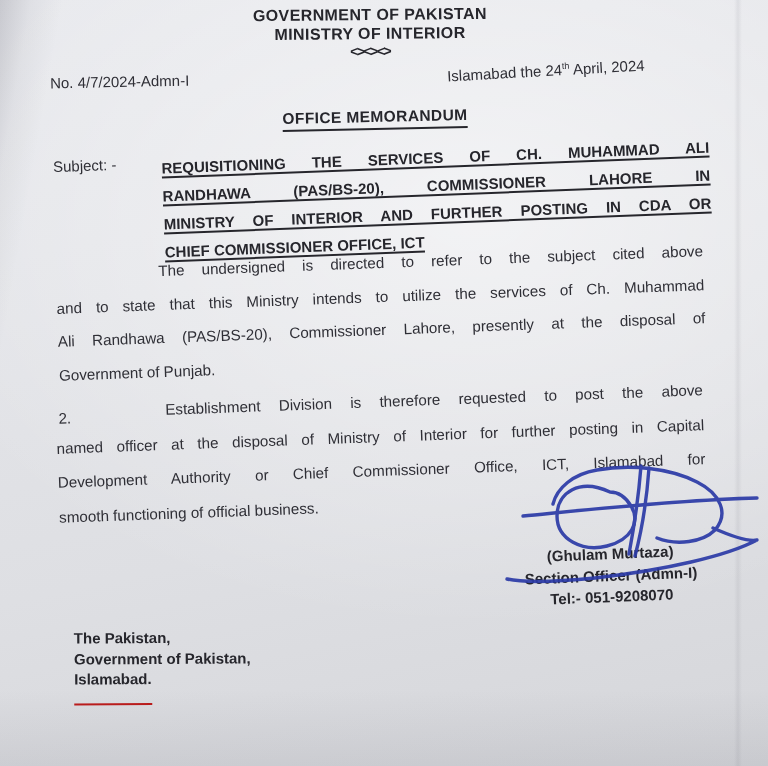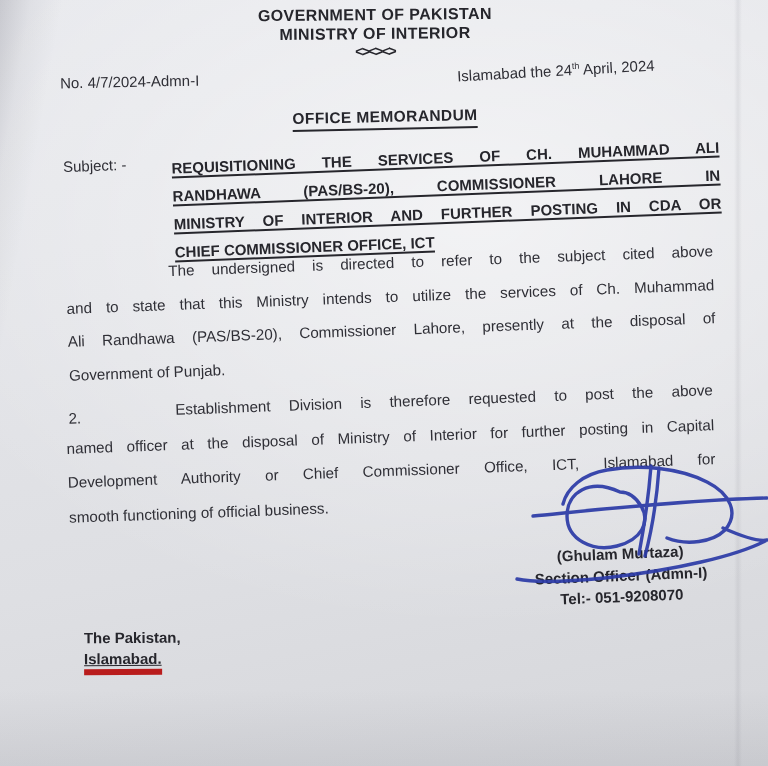--- a/index.html
+++ b/index.html
@@ -13,21 +13,21 @@
     background:
       linear-gradient(to top, rgba(90,90,102,0.10), rgba(0,0,0,0) 10%),
       linear-gradient(100deg, rgba(70,70,85,0.20) 0%, rgba(70,70,85,0.06) 3.5%, rgba(0,0,0,0) 7%),
       radial-gradient(130% 90% at 62% 28%, rgba(255,255,255,0.55), rgba(255,255,255,0) 60%),
       linear-gradient(168deg, #e8e9ed 0%, #e3e4e8 35%, #dedfe3 65%, #d5d6da 100%);
   }
   .crease{
     position:absolute;top:0;bottom:0;left:734px;width:8px;
     background:linear-gradient(90deg, rgba(0,0,0,0), rgba(100,100,112,0.10) 50%, rgba(0,0,0,0));
   }
-  .content{position:absolute;inset:0;color:#2f2f36;filter:blur(0.3px);margin-left:10px;}
+  .content{position:absolute;inset:0;color:#2f2f36;filter:blur(0.3px);}
   .doc-header{
     position:absolute;top:5px;left:0;width:100%;text-align:center;
     transform:translateX(-14px) rotate(-0.6deg);
     color:#26262c;font-weight:bold;
   }
   .org{font-size:16px;letter-spacing:0.4px;line-height:19px;}
   .ornament{font-size:14px;letter-spacing:-1.5px;line-height:15px;margin-top:1px;}
   .ref{
     position:absolute;left:50px;top:73px;font-size:15px;
     transform:rotate(-1.2deg);
@@ -67,21 +67,21 @@
     position:absolute;left:497px;top:543px;width:228px;z-index:4;
     text-align:center;font-size:15px;font-weight:bold;color:#26262c;line-height:21.5px;
     transform:rotate(-2.3deg);
   }
   .addressee{
     position:absolute;left:74px;top:628px;font-size:15px;font-weight:bold;color:#26262c;
     line-height:20.5px;transform:rotate(-0.4deg);
   }
   .city{
     display:inline-block;
-    border-bottom:6px solid #b91c1c;padding-bottom:0px;text-decoration:underline;
+    border-bottom:2px solid #b91c1c;padding-bottom:13px;
   }
 </style>
 </head>
 <body>
 
 <div class="paper"></div>
 <div class="crease"></div>
 
 <div class="content">
 
@@ -130,16 +130,17 @@
   </svg>
 
   <div class="signer">
     <div>(Ghulam Murtaza)</div>
     <div>Section Officer (Admn-I)</div>
     <div>Tel:- 051-9208070</div>
   </div>
 
   <div class="addressee">
     <div>The Pakistan,</div>
+    <div>Government of Pakistan,</div>
     <div><span class="city">Islamabad.</span></div>
   </div>
 
 </div>
 
 </body></html>

